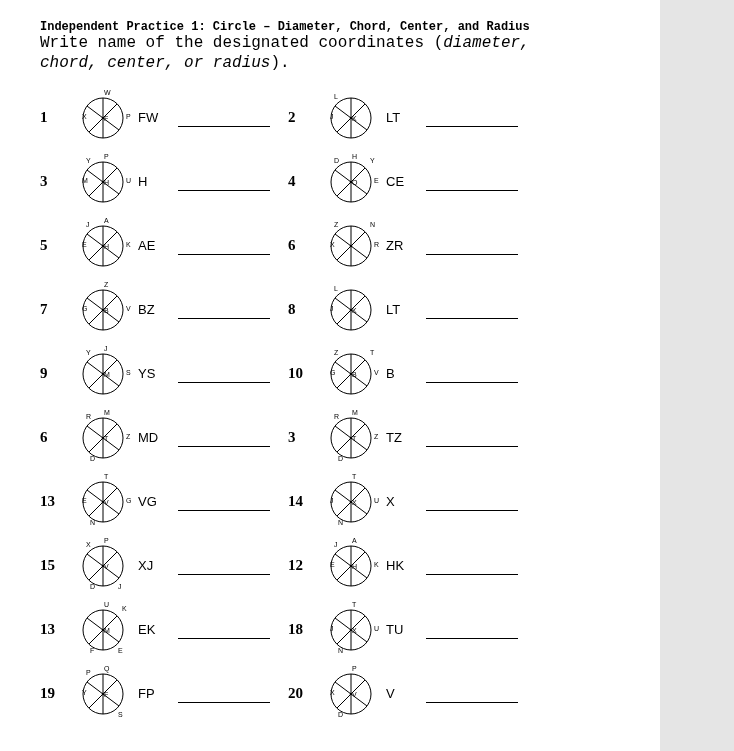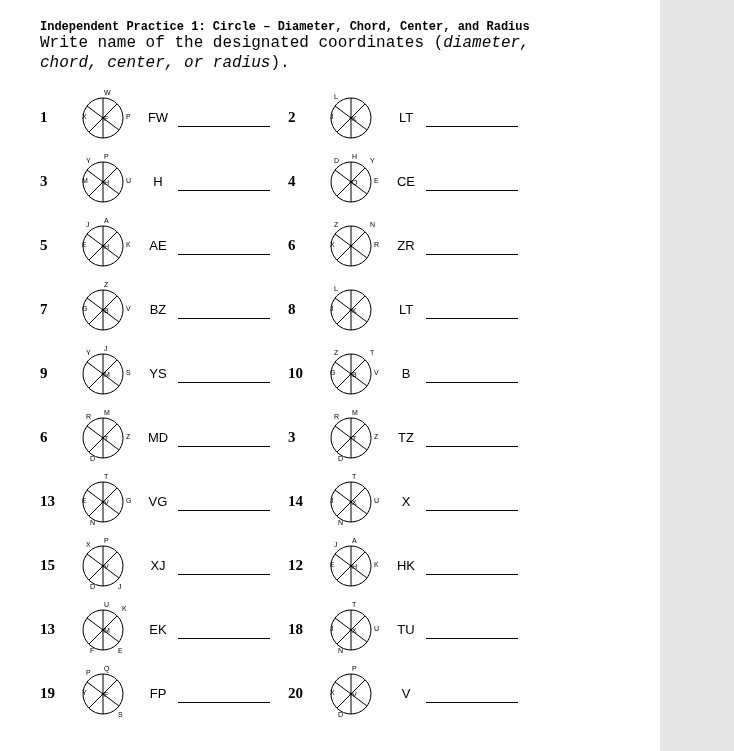--- a/index.html
+++ b/index.html
@@ -52,21 +52,21 @@
   .cell-diag {
     width: 70px;
     display:flex;
     align-items:center;
     justify-content:center;
   }
   .cell-label {
     width: 40px;
     font-family: Arial, sans-serif;
     font-size: 13px;
-    text-align: center;
+    text-align: left;
   }
   .cell-blank {
     width: 92px;
     border-bottom: 1px solid #000;
     height: 14px;
     margin-top: 4px;
   }
   .gap {
     width: 18px;
   }

